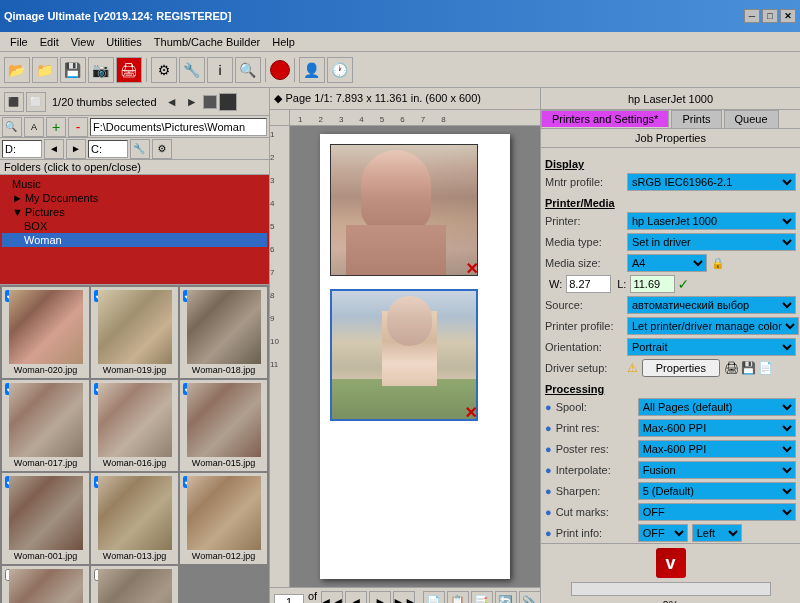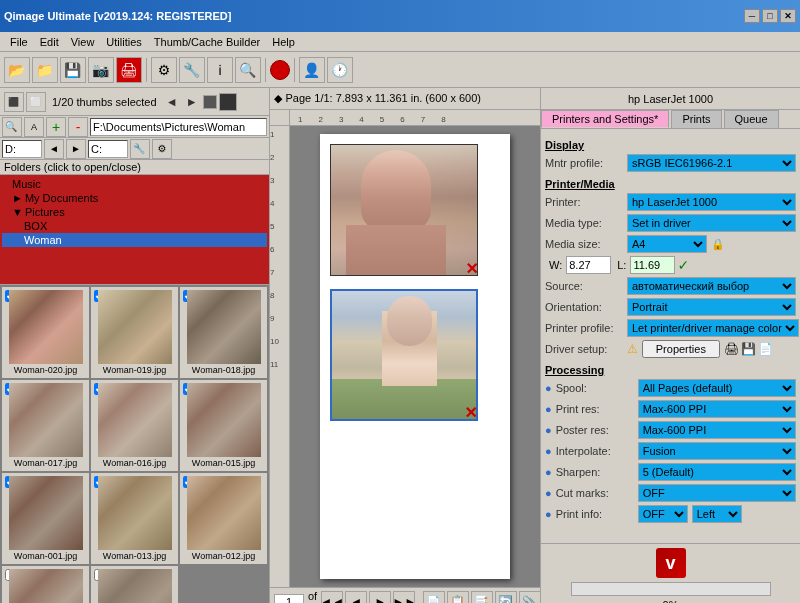--- a/index.html
+++ b/index.html
@@ -58,21 +58,21 @@
     .canvas-toolbar { height: 22px; display: flex; align-items: center; padding: 0 4px; background: #d4d0c8; border-bottom: 1px solid #a0a0a0; font-size: 11px; gap: 4px; }
 
     
     .center-bottom { height: 28px; display: flex; align-items: center; padding: 0 4px; background: #d4d0c8; border-top: 1px solid #a0a0a0; gap: 4px; font-size: 11px; }
 
     
     .right-panel { width: 260px; display: flex; flex-direction: column; background: #d4d0c8; border-left: 1px solid #a0a0a0; }
     .right-header { height: 22px; display: flex; align-items: center; justify-content: center; font-size: 11px; background: #d4d0c8; border-bottom: 1px solid #a0a0a0; }
     .right-tabs { display: flex; border-bottom: 1px solid #a0a0a0; }
     .right-tab { padding: 2px 10px; font-size: 11px; cursor: pointer; border: 1px solid #a0a0a0; border-bottom: none; background: #c0c0c0; margin-right: 2px; }
-    .right-tab.active { background: #f9a8d4; border-bottom: 1px solid #d4d0c8; z-index: 1; }
+    .right-tab.active { background: #d946ef; border-bottom: 1px solid #d4d0c8; z-index: 1; }
     .right-content { flex: 1; overflow-y: auto; padding: 4px; }
 
     .section-header { font-weight: bold; font-size: 11px; margin: 6px 0 3px 0; text-decoration: underline; }
     .prop-row { display: flex; align-items: center; margin-bottom: 3px; font-size: 11px; gap: 2px; }
     .prop-label { min-width: 80px; font-size: 11px; color: #333; }
     .prop-select { flex: 1; height: 18px; font-size: 11px; border: 1px solid #a0a0a0; background: #0ea5e9; }
     .prop-input { width: 50px; height: 18px; font-size: 11px; border: 1px solid #a0a0a0; background: white; padding: 0 2px; }
     .prop-input.green { background: #e0ffe0; }
     .prop-dot { color: #316ac5; margin-right: 2px; }
     .checkmark { color: green; font-size: 14px; }
@@ -366,20 +366,23 @@
     <div class="right-header">
       <span>hp LaserJet 1000</span>
     </div>
 
     <div class="right-tabs">
       <div class="right-tab active">Printers and Settings*</div>
       <div class="right-tab">Prints</div>
       <div class="right-tab">Queue</div>
     </div>
 
+    <div style="text-align:center;font-size:11px;padding:3px;border-bottom:1px solid #a0a0a0;">
+      <span>Job Properties</span>
+    </div>
 
     <div class="right-content">
 
       <div class="section-header">Display</div>
       <div class="prop-row">
         <span class="prop-label">Mntr profile:</span>
         <select class="prop-select">
           <option>sRGB IEC61966-2.1</option>
         </select>
       </div>
@@ -412,31 +415,31 @@
         <input type="text" class="prop-input green" value="11.69" style="width: 45px; margin-left: 2px;">
         <span class="checkmark">✓</span>
       </div>
       <div class="prop-row">
         <span class="prop-label">Source:</span>
         <select class="prop-select">
           <option>автоматический выбор</option>
         </select>
       </div>
       <div class="prop-row">
-        <span class="prop-label">Orientation:</span>
-        <select class="prop-select">
-          <option>Portrait</option>
-        </select>
-      </div>
-      <div class="prop-row">
         <span class="prop-label">Printer profile:</span>
         <select class="prop-select" style="flex:1;">
           <option>Let printer/driver manage color</option>
         </select>
 
+      </div>
+      <div class="prop-row">
+        <span class="prop-label">Orientation:</span>
+        <select class="prop-select">
+          <option>Portrait</option>
+        </select>
       </div>
       <div class="prop-row">
         <span class="prop-label">Driver setup:</span>
         <span class="warning-icon">⚠</span>
         <button style="font-size:11px;padding:1px 12px;margin:0 2px;">Properties</button>
         <span style="display:flex;gap:2px;">
           <span style="font-size:12px;">🖨</span>
           <span style="font-size:12px;">💾</span>
           <span style="font-size:12px;">📄</span>
         </span>

